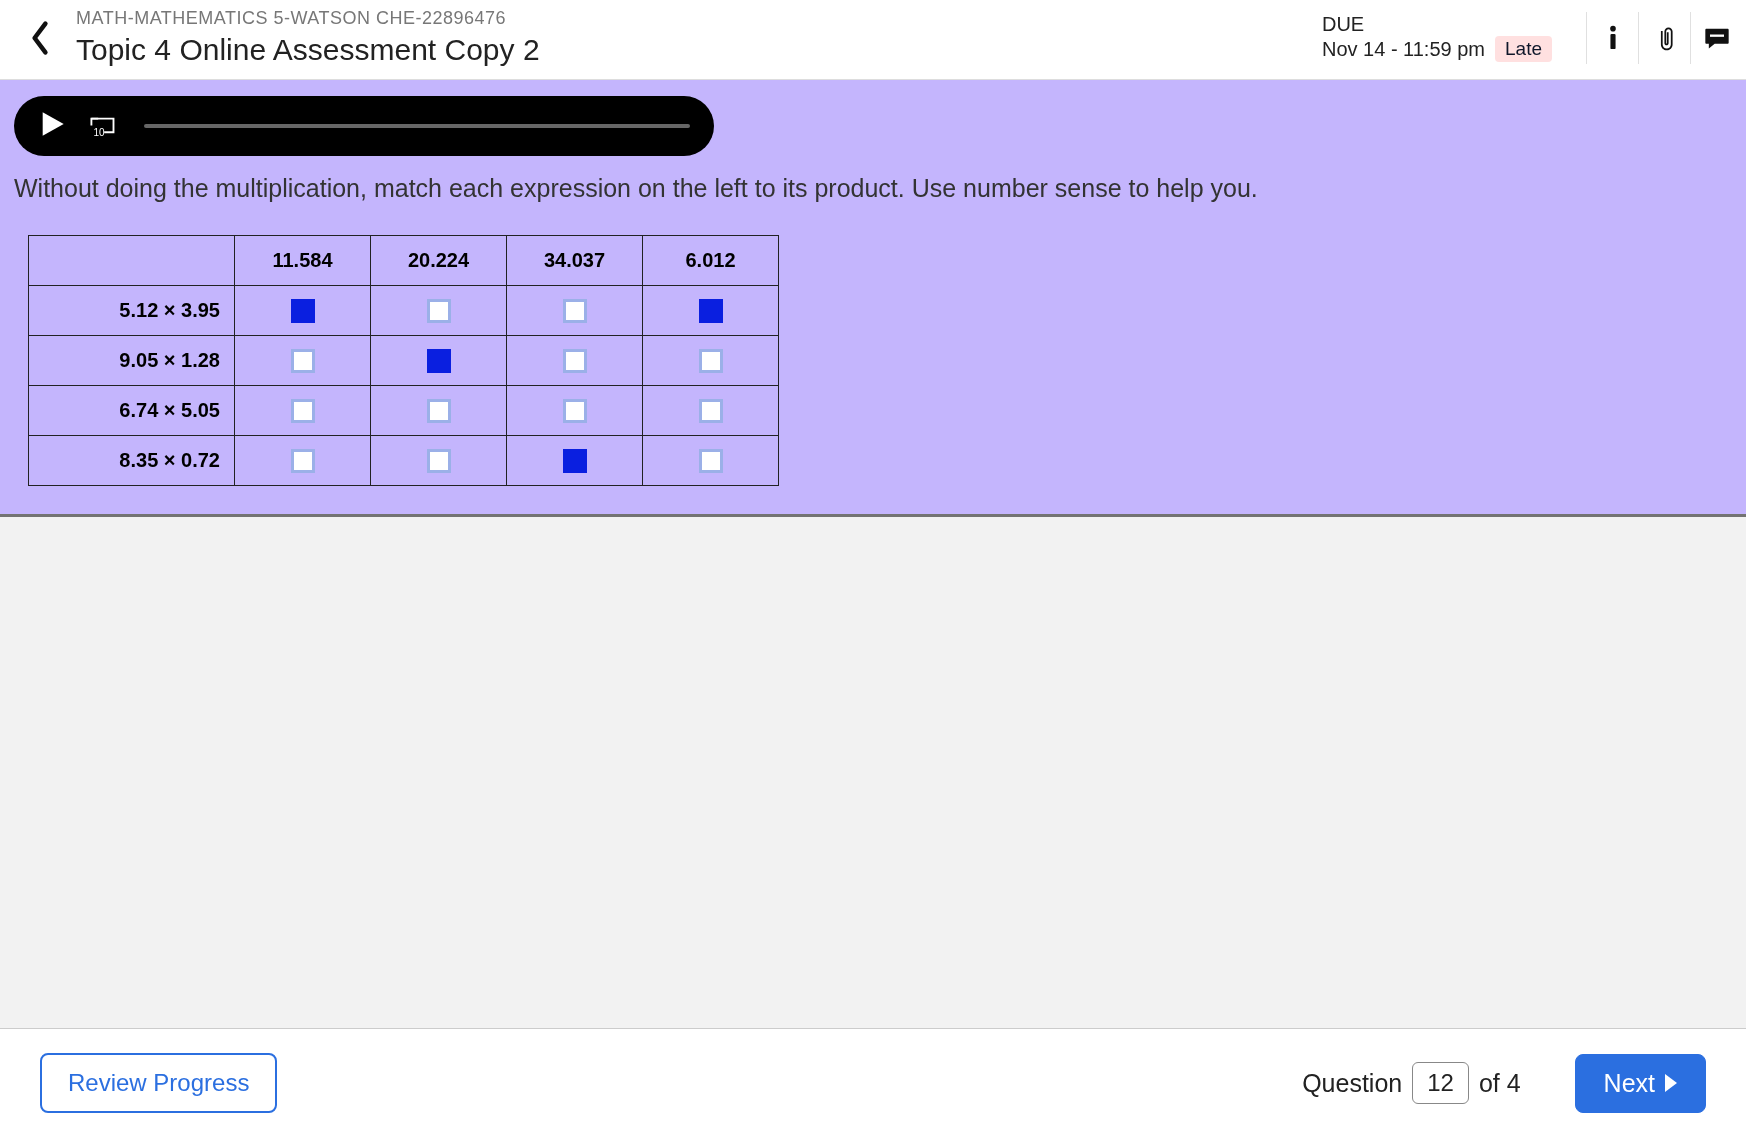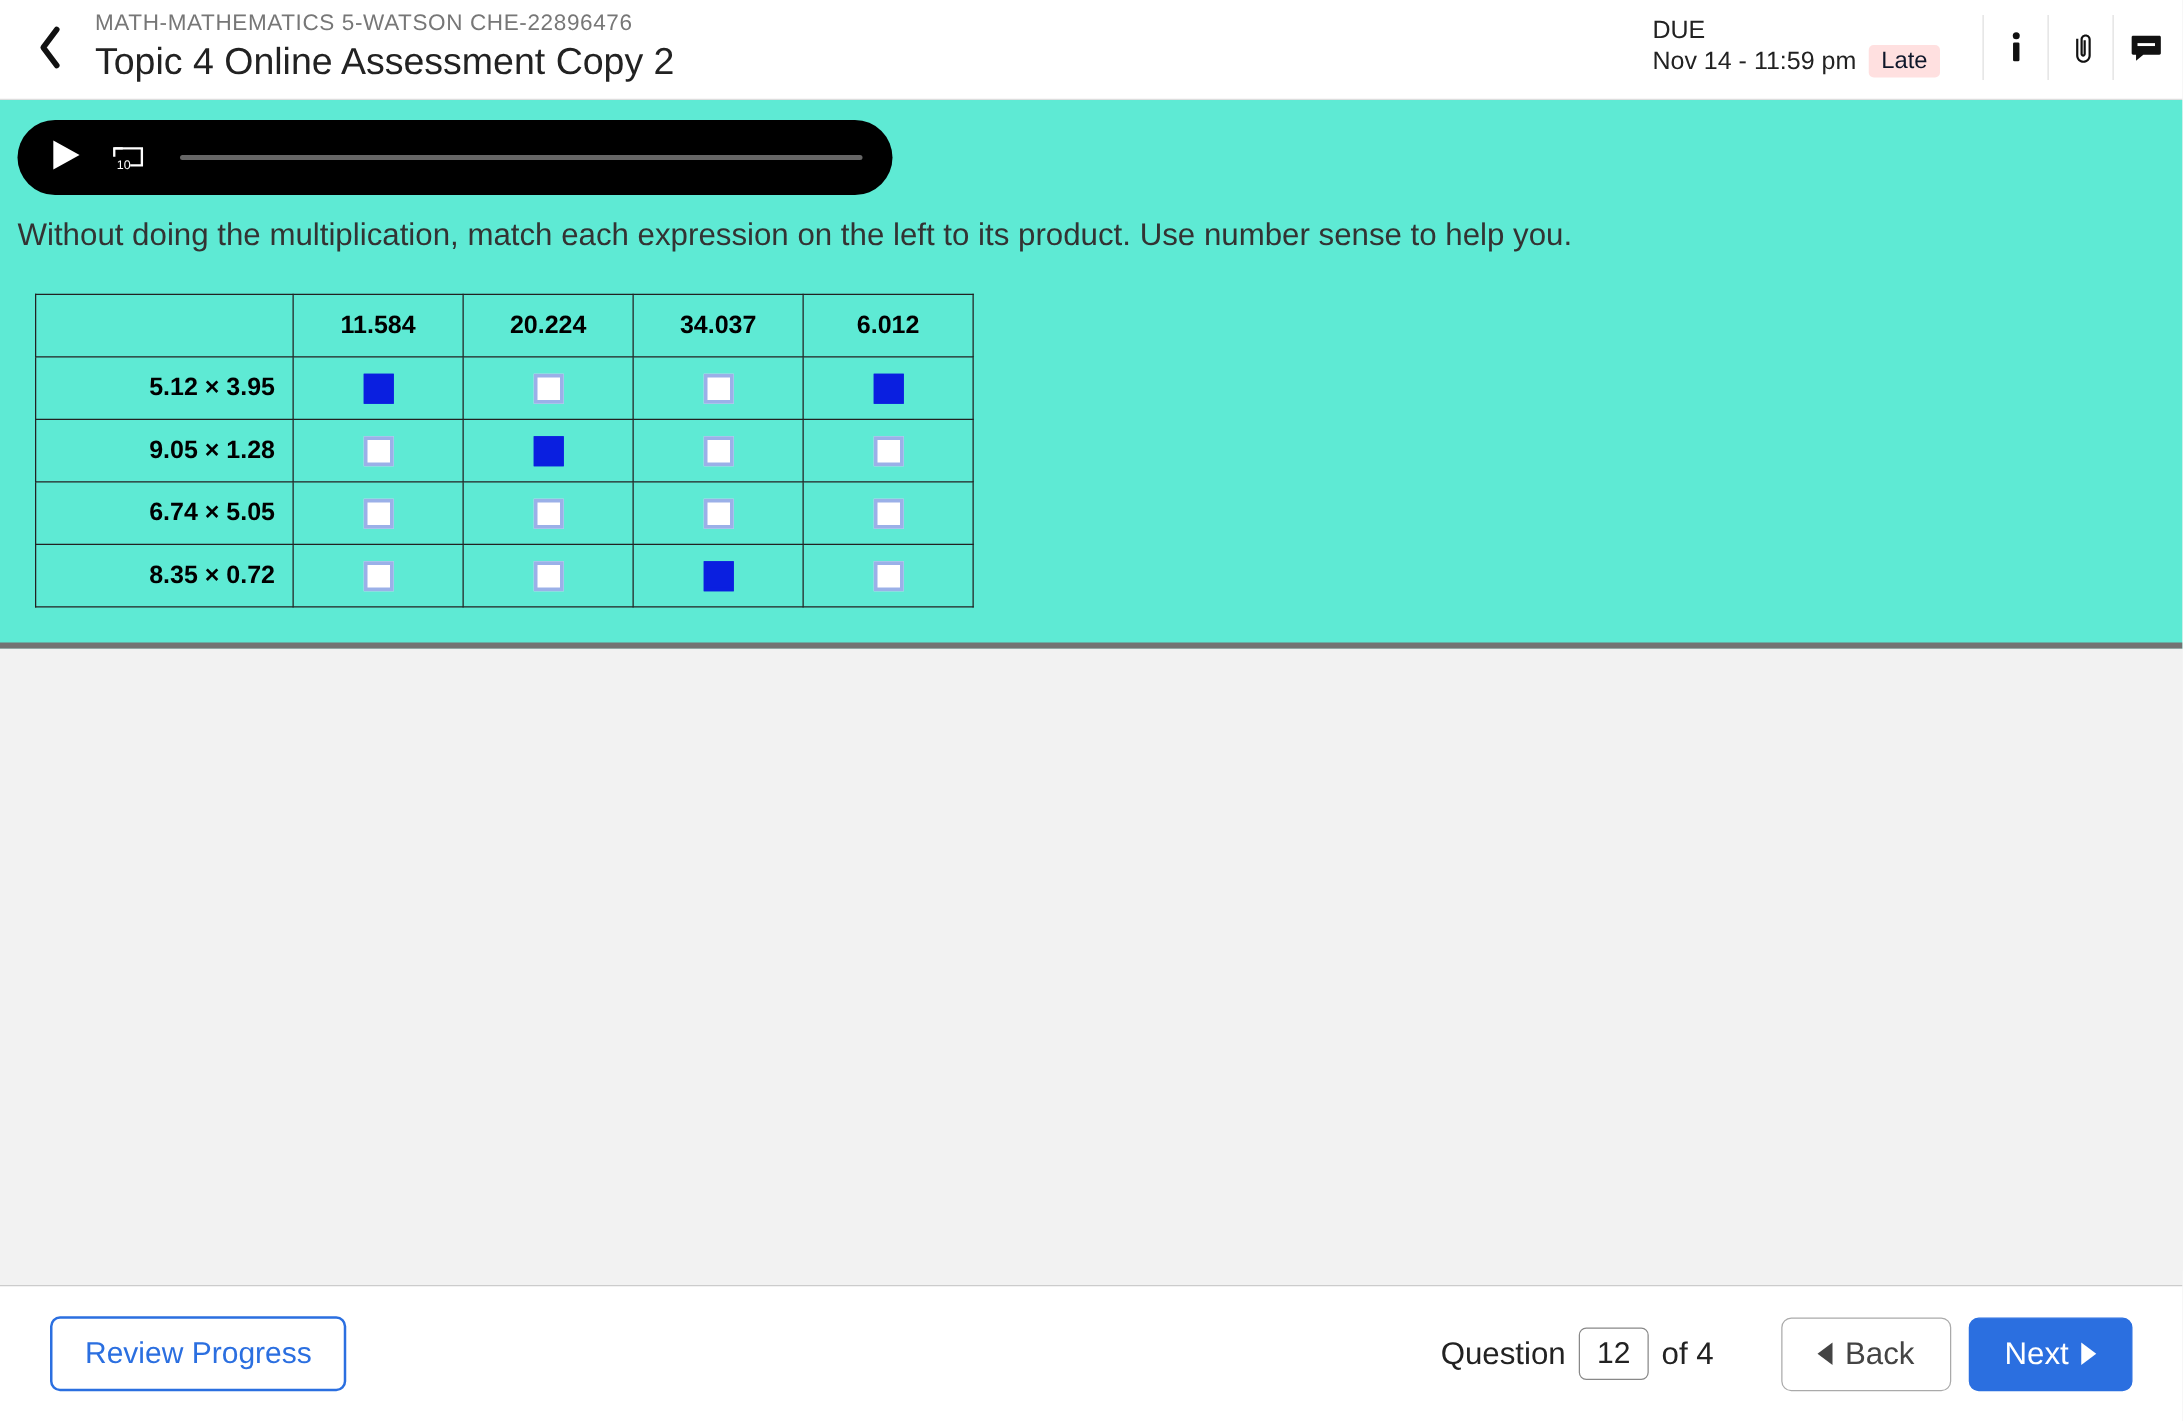--- a/index.html
+++ b/index.html
@@ -41,22 +41,22 @@
     width: 52px; height: 52px;
     display: flex; align-items: center; justify-content: center;
     border-left: 1px solid #e0e0e0;
     cursor: pointer;
   }
   .hicon:first-child { border-left: 1px solid #e0e0e0; }
   .hicon svg { width: 28px; height: 28px; fill: #111; }
 
   
   .content {
-    background: #5eead4;
-    border-bottom: 5px solid #737373;
+    background: #c4b5fd;
+    border-bottom: 3px solid #737373;
     padding: 16px 14px 28px 14px;
     box-shadow: 0 4px 6px -2px rgba(0,0,0,0.15);
   }
   .audio-bar {
     background: #000;
     border-radius: 999px;
     width: 700px;
     height: 60px;
     display: flex;
     align-items: center;
@@ -240,21 +240,17 @@
 <div class="gray-area"></div>
 
 <div class="footer">
   <button class="review-btn">Review Progress</button>
   <div class="footer-spacer"></div>
   <div class="q-indicator">
     <span>Question</span>
     <span class="q-num">12</span>
     <span>of 4</span>
   </div>
-  <button class="nav-btn back-btn">
-    <span class="tri tri-left"></span>
-    <span>Back</span>
-  </button>
   <button class="nav-btn next-btn">
     <span>Next</span>
     <span class="tri tri-right"></span>
   </button>
 </div>
 
 </body></html>

